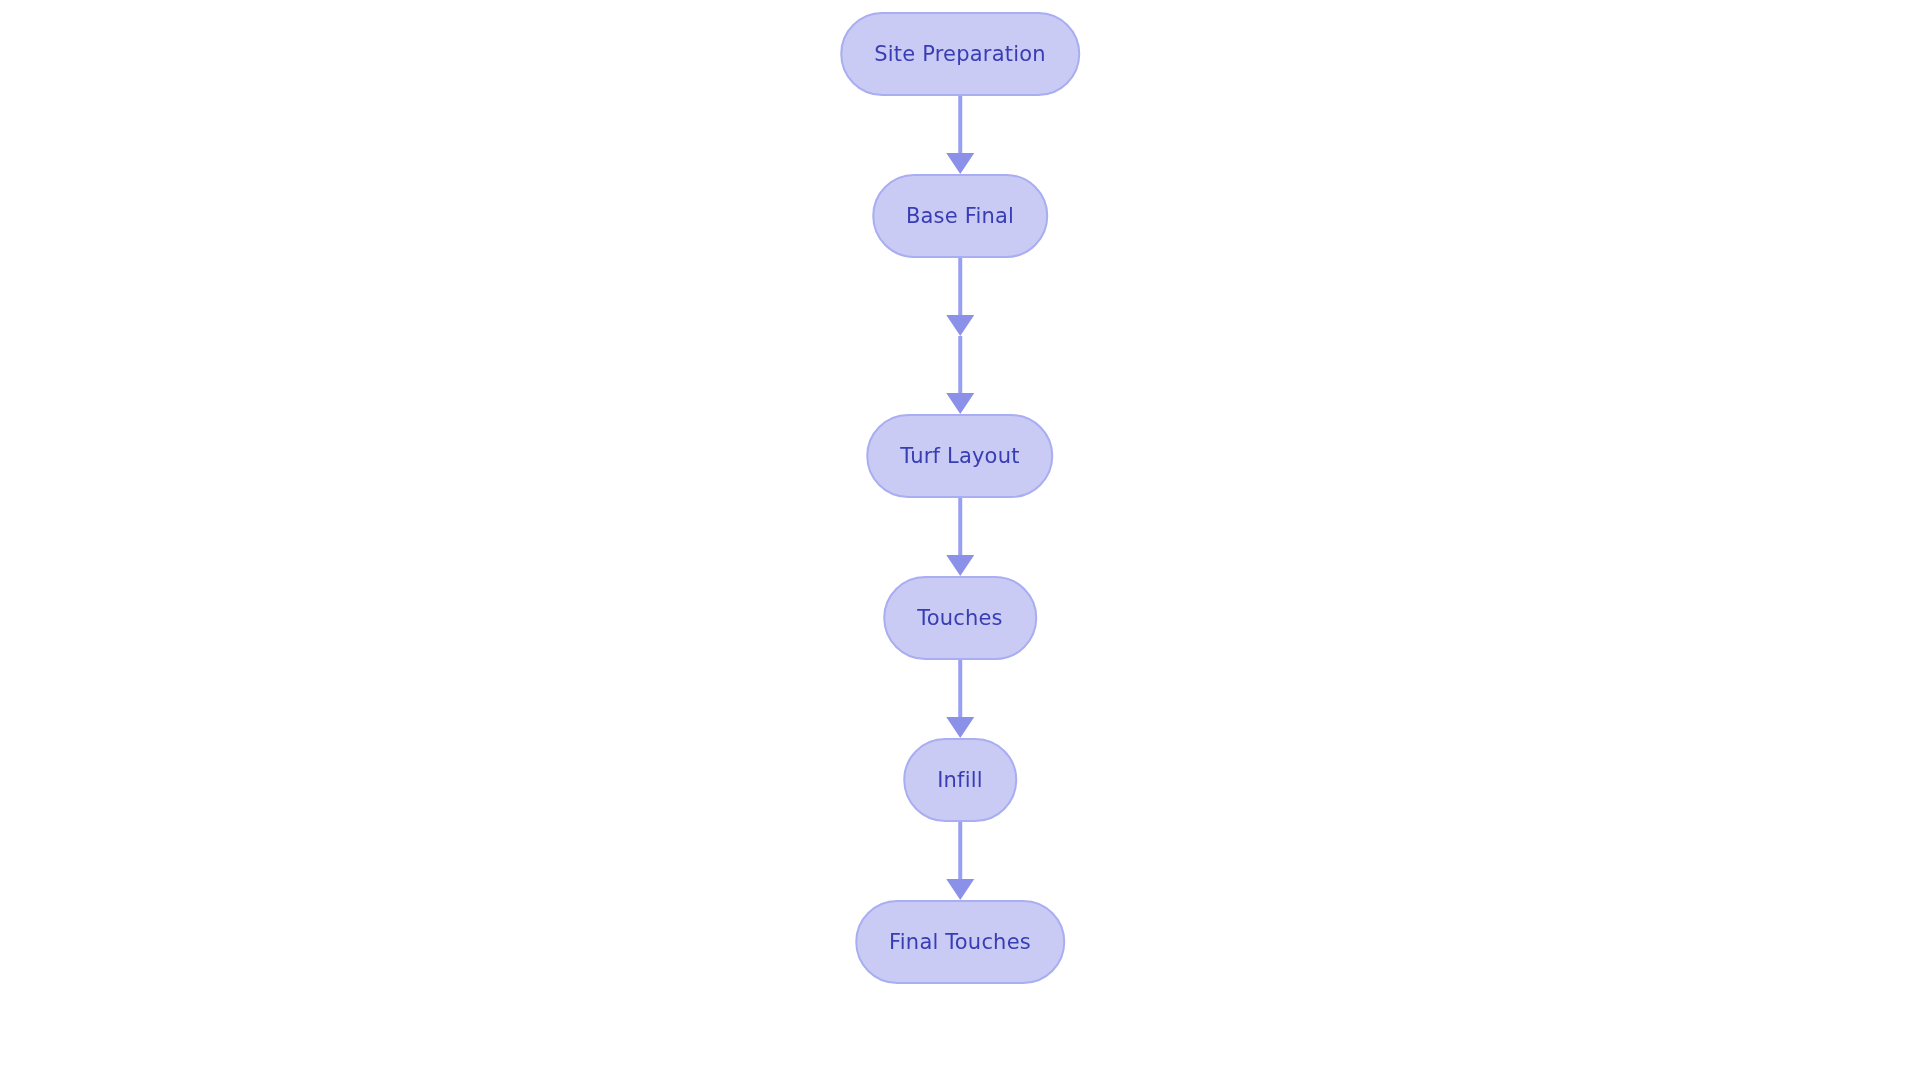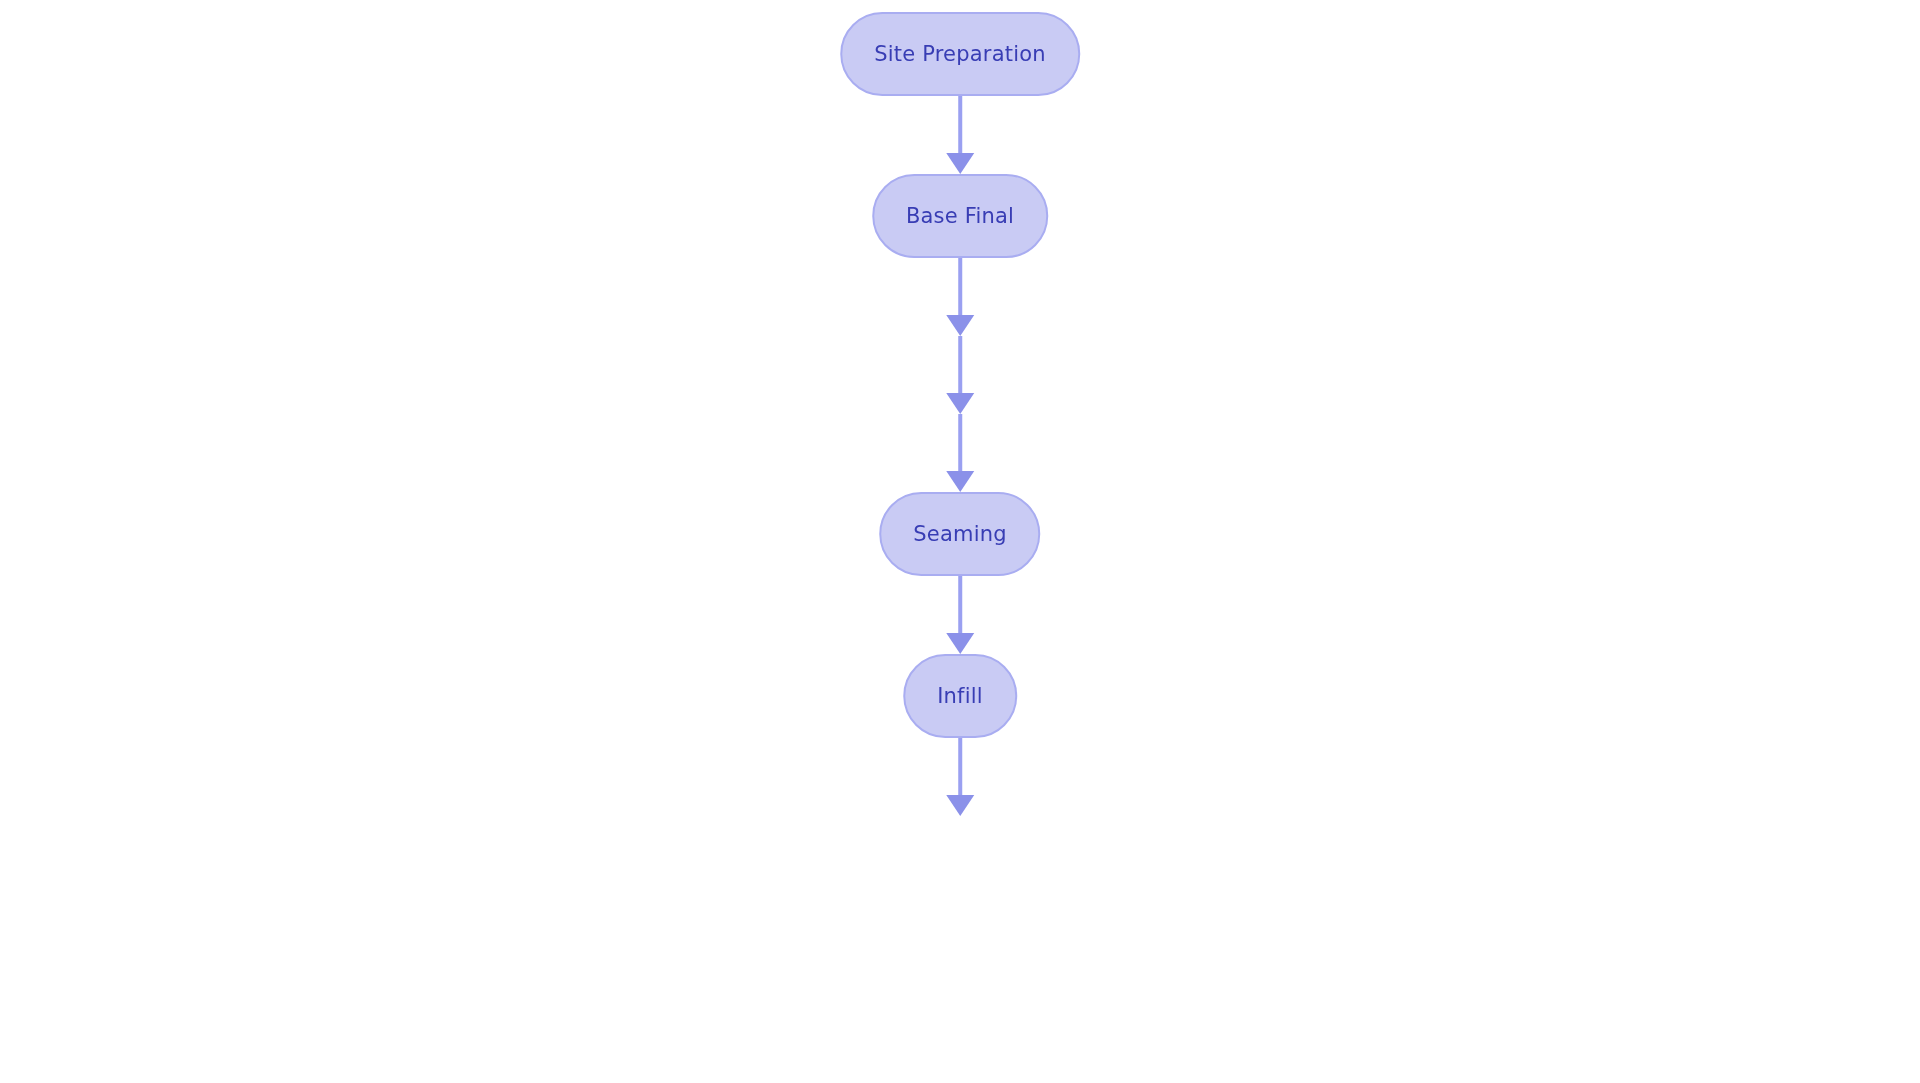--- a/index.html
+++ b/index.html
@@ -82,39 +82,45 @@
       <div class="line"></div>
       <div class="head"></div>
     </div>
 
 
     <div class="arrow">
       <div class="line"></div>
       <div class="head"></div>
     </div>
 
+    <div class="node">
+      <span>Turf Layout</span>
+    </div>
 
     <div class="arrow">
       <div class="line"></div>
       <div class="head"></div>
     </div>
 
     <div class="node">
-      <span>Seaming</span>
+      <span>Touches</span>
     </div>
 
     <div class="arrow">
       <div class="line"></div>
       <div class="head"></div>
     </div>
 
     <div class="node">
       <span>Infill</span>
     </div>
 
     <div class="arrow">
       <div class="line"></div>
       <div class="head"></div>
     </div>
 
+    <div class="node">
+      <span>Final Touches</span>
+    </div>
 
   </div>
 </div>
 
 </body></html>

